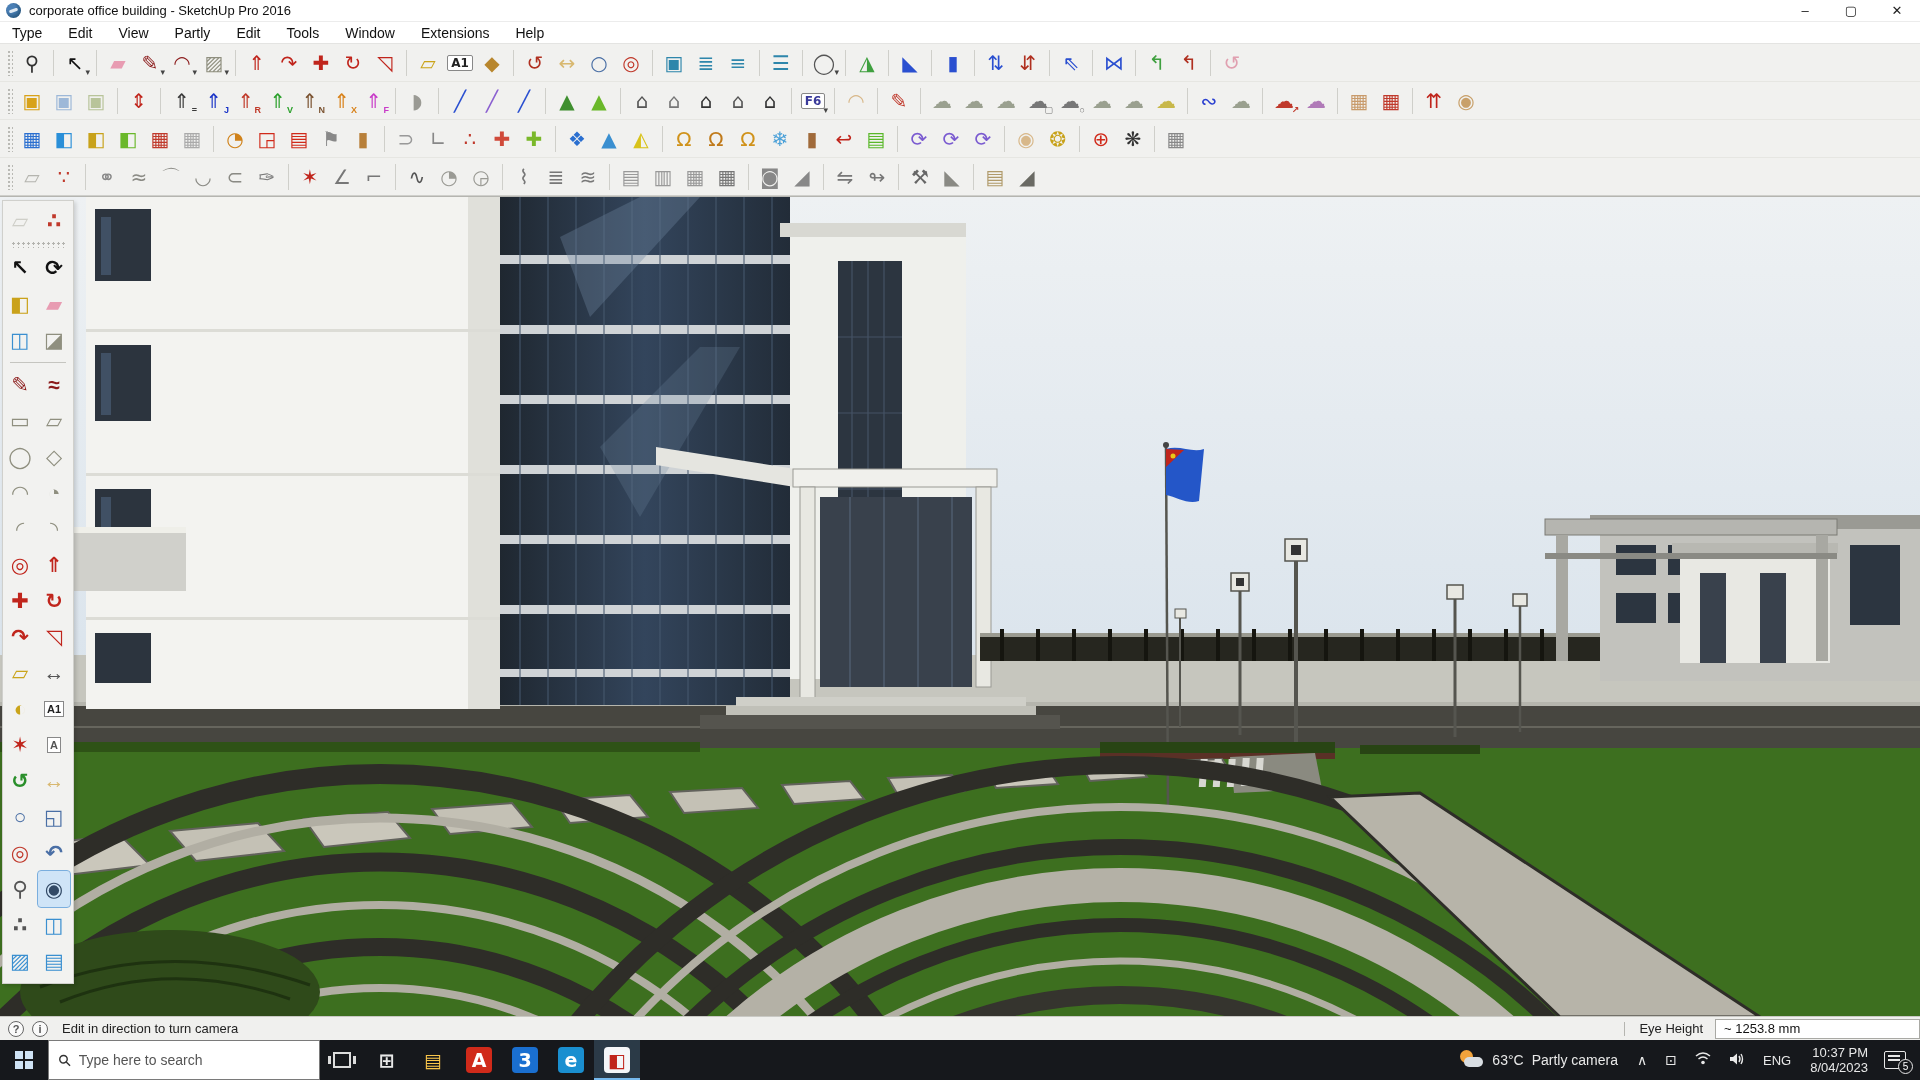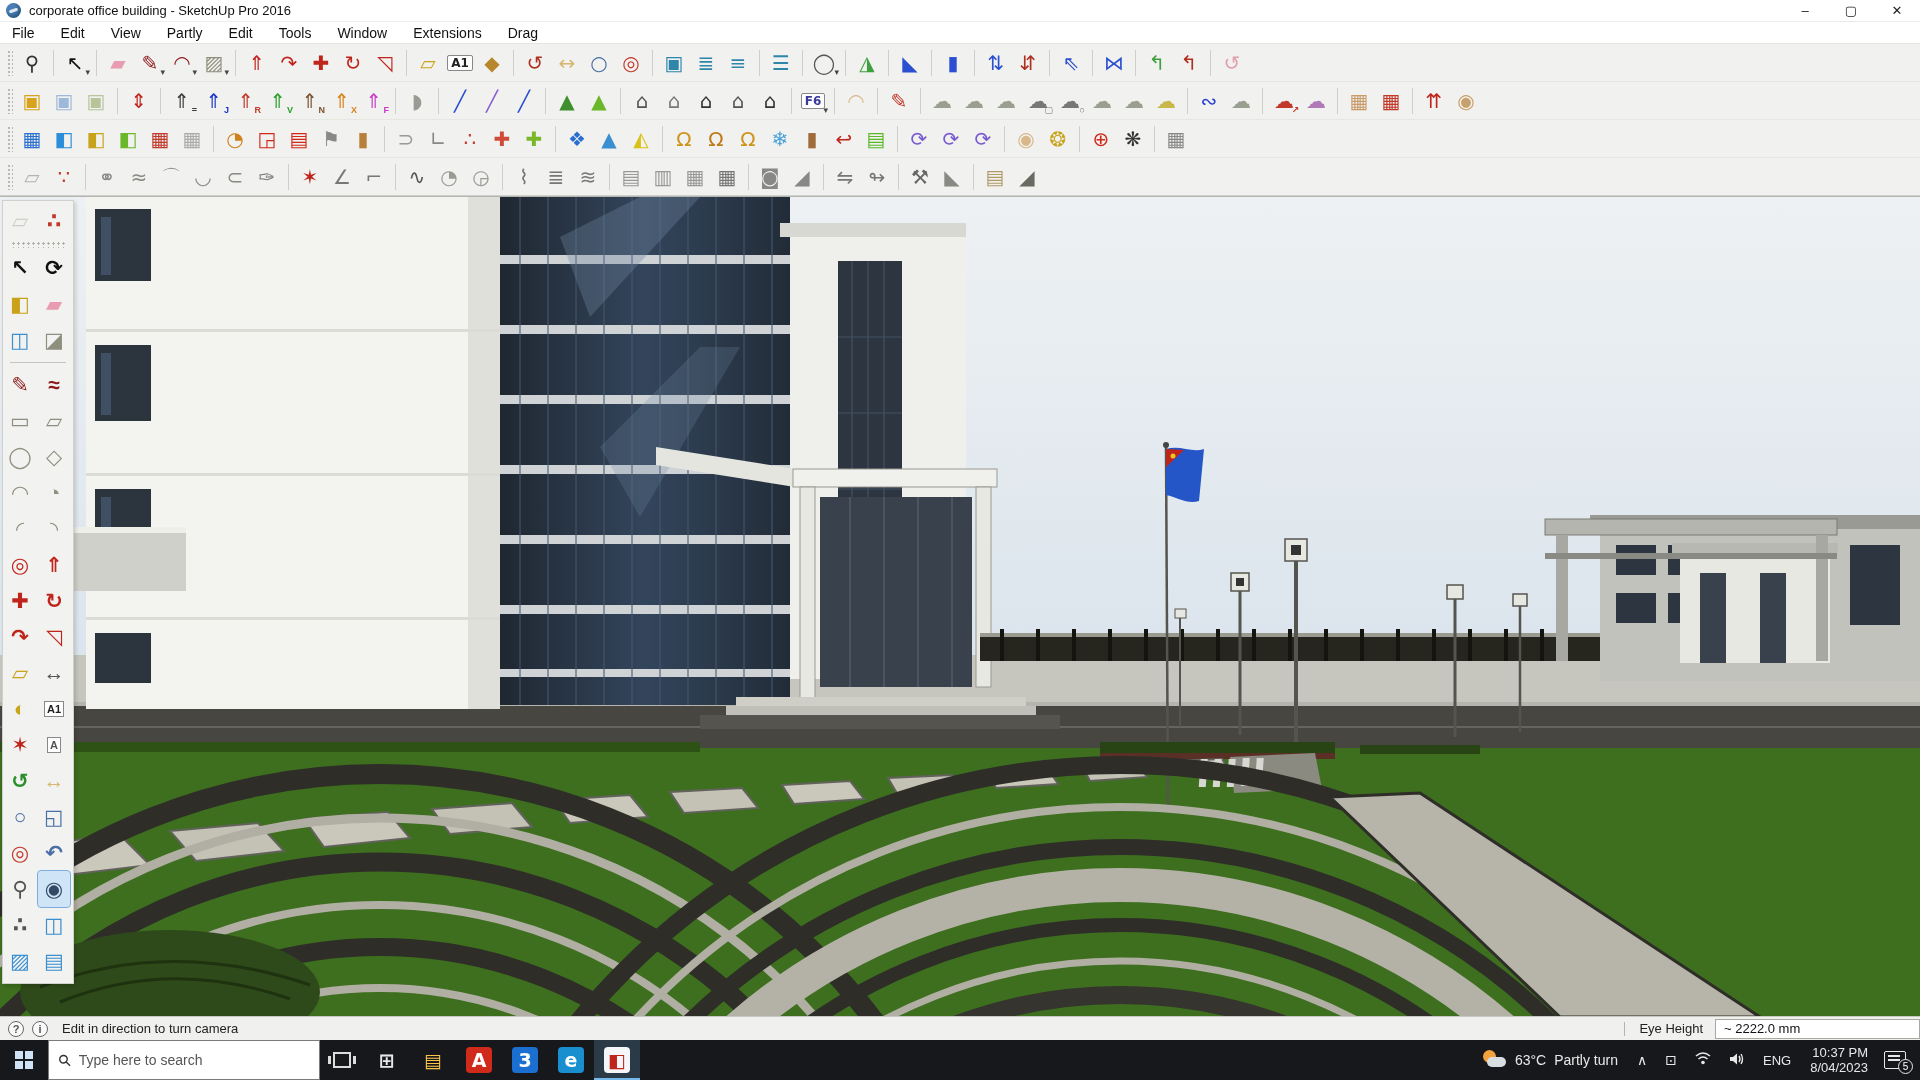--- a/index.html
+++ b/index.html
@@ -119,29 +119,29 @@
   <div class="su-logo"></div>
   <div class="title-text">corporate office building - SketchUp Pro 2016</div>
   <div class="win-controls">
     <div class="win-btn">–</div>
     <div class="win-btn">▢</div>
     <div class="win-btn close">✕</div>
   </div>
 </div>
 
 <div class="menubar">
-    <span class="menu-item">File</span>
+    <span class="menu-item">Type</span>
     <span class="menu-item">Edit</span>
     <span class="menu-item">View</span>
     <span class="menu-item">Partly</span>
     <span class="menu-item">Edit</span>
     <span class="menu-item">Tools</span>
     <span class="menu-item">Window</span>
     <span class="menu-item">Extensions</span>
-    <span class="menu-item">Drag</span>
+    <span class="menu-item">Help</span>
   </div>
 
 <div class="toolbars">
   <div class="tbrow">
       <div class="handle"></div>
       <span style="display:contents"><span class="tbi" title="search-commands">
           <b style="color: rgb(51, 51, 51);">⚲</b>
         </span><span class="sep"></span><span class="tbi" title="select">
           <b style="color: rgb(17, 17, 17);">↖</b>
           <i>▾</i>
@@ -803,21 +803,21 @@
     </div>
 </div>
 
 <div class="statusbar">
   <div class="sb-icon">?</div>
   <div class="sb-icon">i</div>
   <div class="sb-hint">Edit in direction to turn camera</div>
   <div class="sb-right">
     <div class="sb-vline"></div>
     <div class="sb-label">Eye Height</div>
-    <div class="sb-value">~ 2222.0 mm</div>
+    <div class="sb-value">~ 1253.8 mm</div>
   </div>
 </div>
 
 <div class="taskbar">
   <div class="start">
     <div class="start-grid">
         <div></div>
         <div></div>
         <div></div>
         <div></div>
@@ -844,21 +844,21 @@
         <b style="color: rgb(192, 37, 28); background: rgb(244, 246, 248); border-radius: 4px; width: 26px; height: 26px; display: flex; align-items: center; justify-content: center;">◧</b>
       </span></span>
 
   <div class="tray">
     <div class="weather">
       <div class="wicon">
           <div class="sun"></div>
           <div class="cloud"></div>
         </div>
       <span class="wtemp">63°C</span>
-      <span class="wdesc">Partly turn</span>
+      <span class="wdesc">Partly camera</span>
     </div>
     <span class="tray-glyph">∧</span>
     <span class="tray-glyph">⊡</span>
     <span class="tray-glyph">
       <svg width="16" height="13" viewBox="0 0 16 13">
           <g fill="none" stroke="#e8e8e8" stroke-width="1.5">
       <path d="M1,4 Q8,-2 15,4"></path>
             <path d="M3.5,7 Q8,3 12.5,7"></path>
           </g>
           <circle cx="8" cy="10.5" r="1.8" fill="#e8e8e8"></circle>

